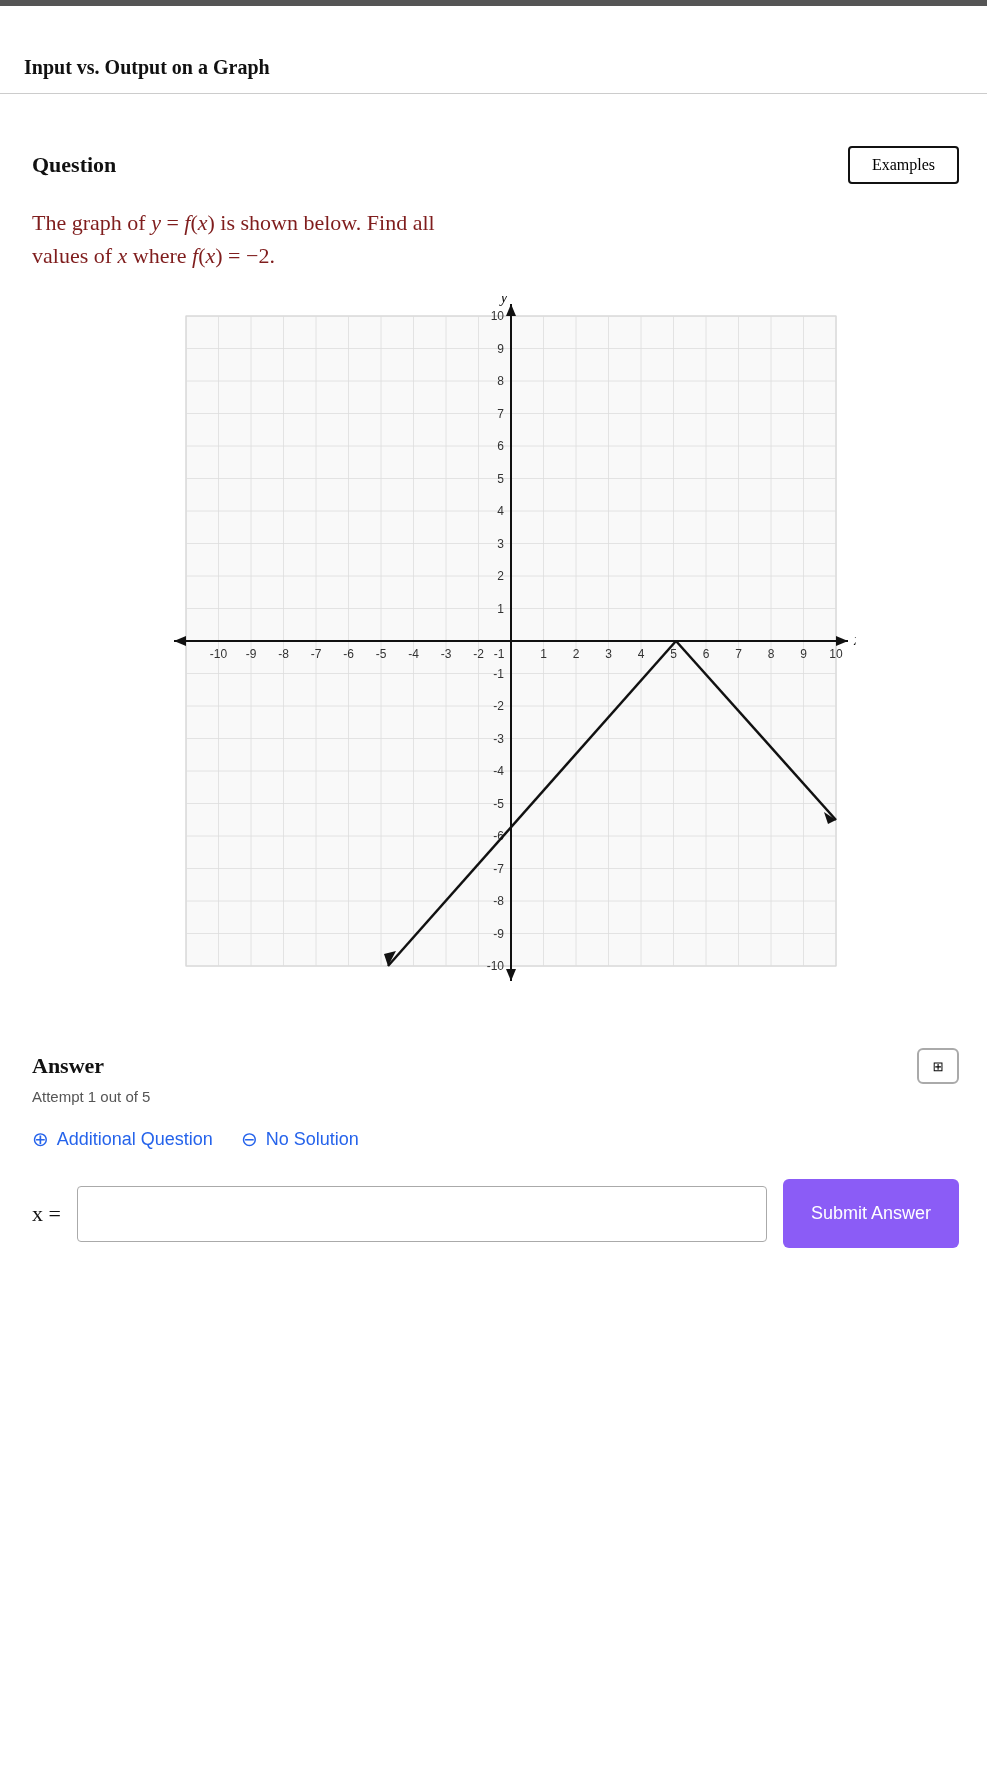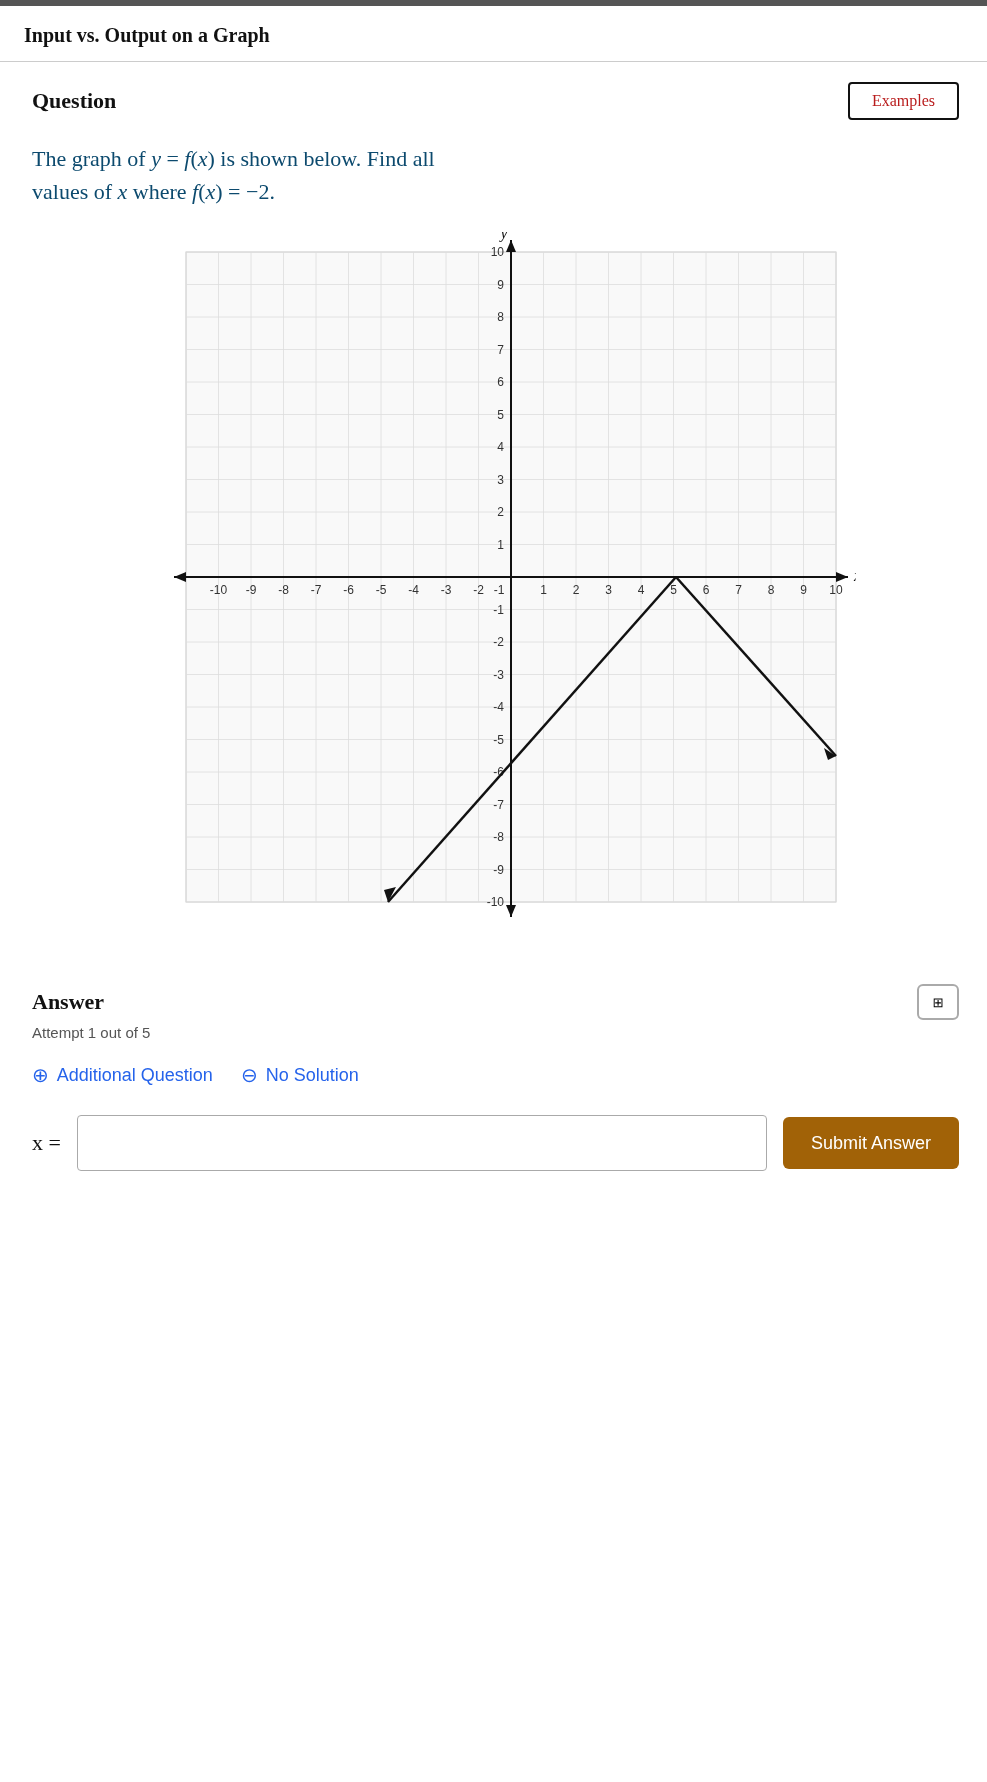--- a/index.html
+++ b/index.html
@@ -10,20 +10,21 @@
       justify-content: center;
       align-items: flex-start;
       min-height: 100vh;
     }
     .page-container {
       width: 987px;
       min-height: 1782px;
       background: #ffffff;
       display: flex;
       flex-direction: column;
+      gap: 32px;
     }
     .top-bar {
       background: #555555;
       height: 6px;
       width: 100%;
     }
     .header {
       padding: 18px 24px 14px 24px;
       border-bottom: 1px solid #cccccc;
     }
@@ -50,25 +51,25 @@
       font-family: Georgia, serif;
     }
     .examples-button {
       border: 2px solid #111111;
       background: #ffffff;
       padding: 8px 22px;
       font-size: 16px;
       font-family: Georgia, serif;
       cursor: pointer;
       border-radius: 4px;
-      color: #b91c1c;
+      color: #000000;
     }
     .question-text {
       font-size: 22px;
-      color: #0c4a6e;
+      color: #7f1d1d;
       line-height: 1.5;
       margin-bottom: 24px;
       font-family: Georgia, serif;
     }
     .graph-container {
       display: flex;
       justify-content: center;
       margin-bottom: 32px;
     }
     .graph-wrapper {
@@ -147,26 +148,26 @@
       flex: 1;
       height: 56px;
       border: 1.5px solid #aaaaaa;
       border-radius: 4px;
       font-size: 18px;
       padding: 0 14px;
       font-family: Georgia, serif;
       outline: none;
     }
     .submit-button {
-      background: #a16207;
+      background: #8b5cf6;
       color: #ffffff;
       border: none;
       border-radius: 6px;
       padding: 0 28px;
-      height: 52px;
+      height: 69px;
       font-size: 18px;
       font-family: Arial, sans-serif;
       cursor: pointer;
       white-space: nowrap;
     }
   </style>
 </head>
 <body>
 
 <div class="page-container">

